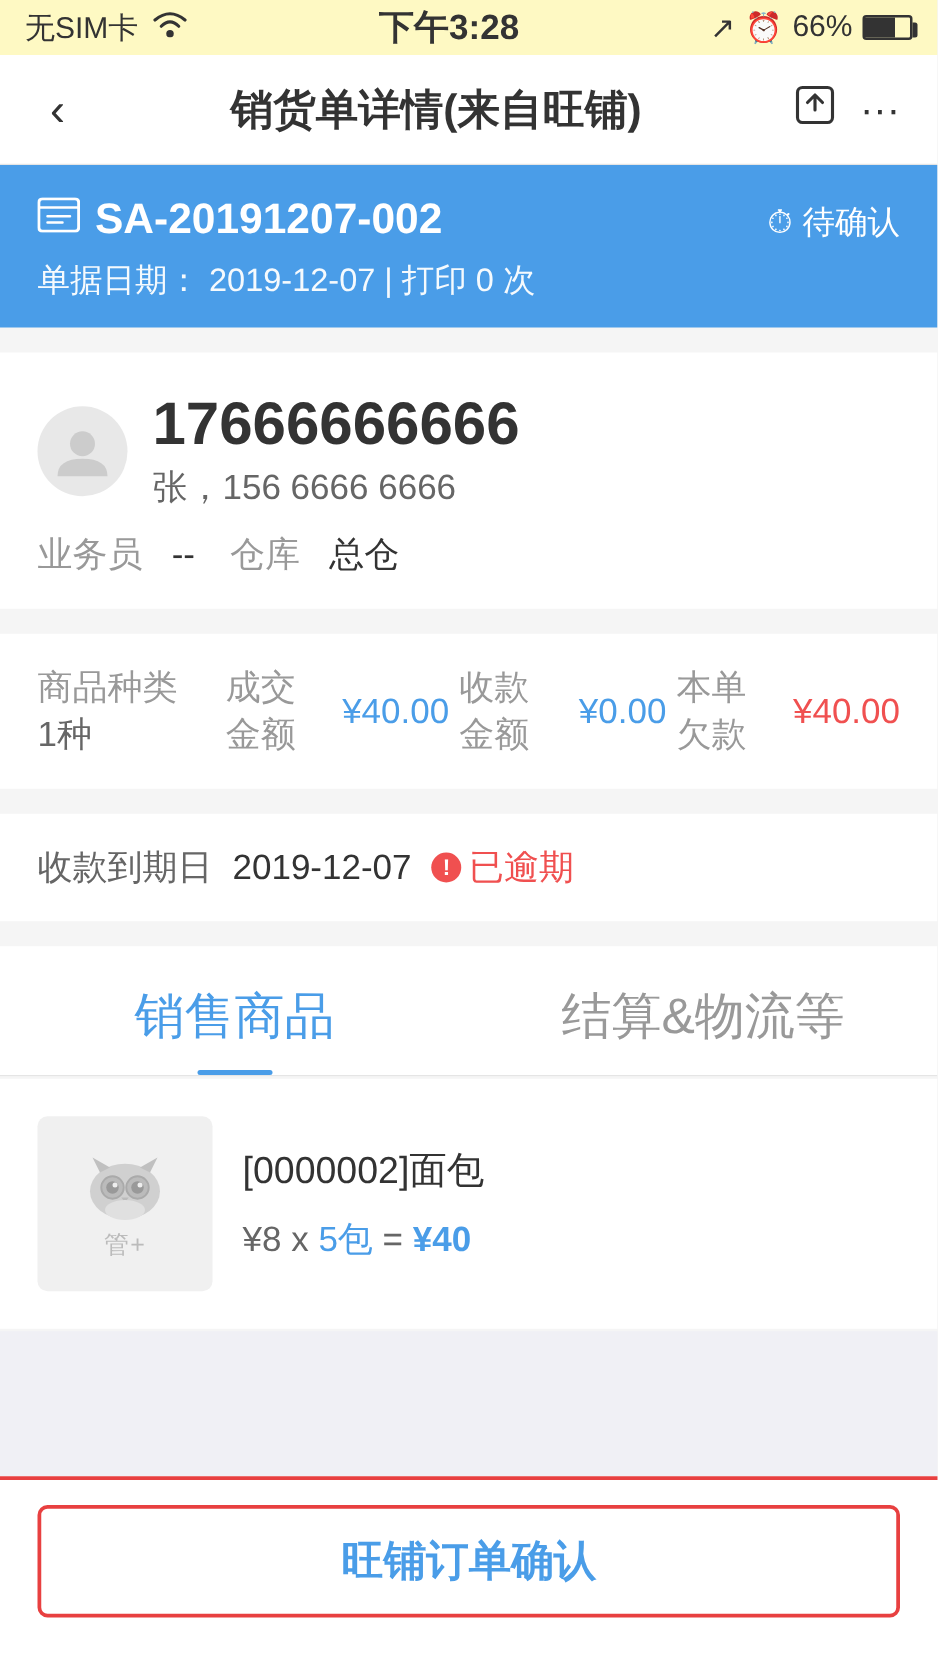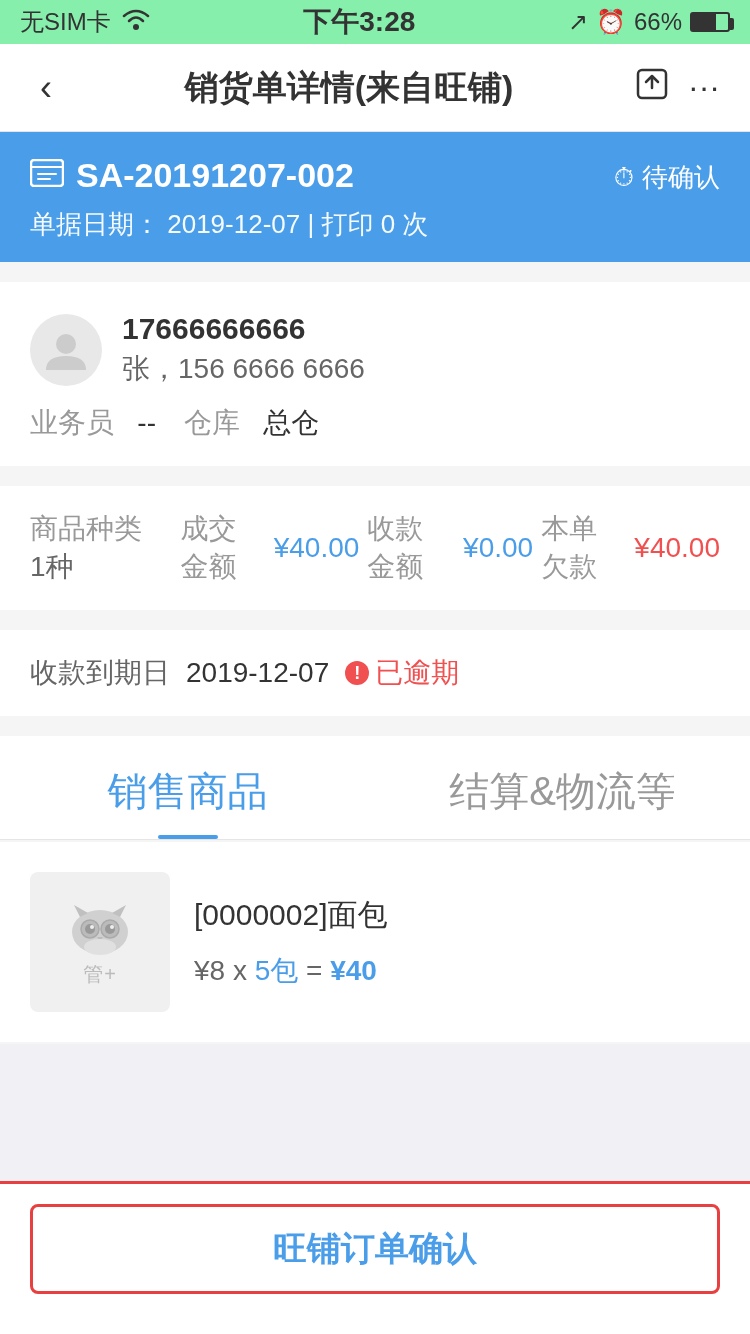--- a/index.html
+++ b/index.html
@@ -10,21 +10,21 @@
       font-family: -apple-system, "PingFang SC", "Helvetica Neue", Arial, sans-serif;
       background: #f5f5f5;
       font-size: 28px;
       color: #333;
     }
 
     
     .status-bar {
       width: 100%;
       height: 44px;
-      background: #86efac;
+      background: #fef9c3;
       display: flex;
       align-items: center;
       justify-content: space-between;
       padding: 0 20px;
       font-size: 24px;
       font-weight: 500;
     }
     .status-left { display: flex; align-items: center; gap: 10px; }
     .status-center { font-size: 28px; font-weight: 600; }
     .status-right { display: flex; align-items: center; gap: 8px; font-size: 24px; }
@@ -132,21 +132,21 @@
       border-radius: 50%;
       background: #e8e8e8;
       display: flex;
       align-items: center;
       justify-content: center;
       font-size: 36px;
       color: #999;
       flex-shrink: 0;
     }
     .customer-phone {
-      font-size: 30px;
+      font-size: 48px;
       font-weight: 600;
       color: #333;
     }
     .customer-name {
       font-size: 28px;
       color: #666;
       margin-top: 4px;
     }
     .customer-meta {
       display: flex;

